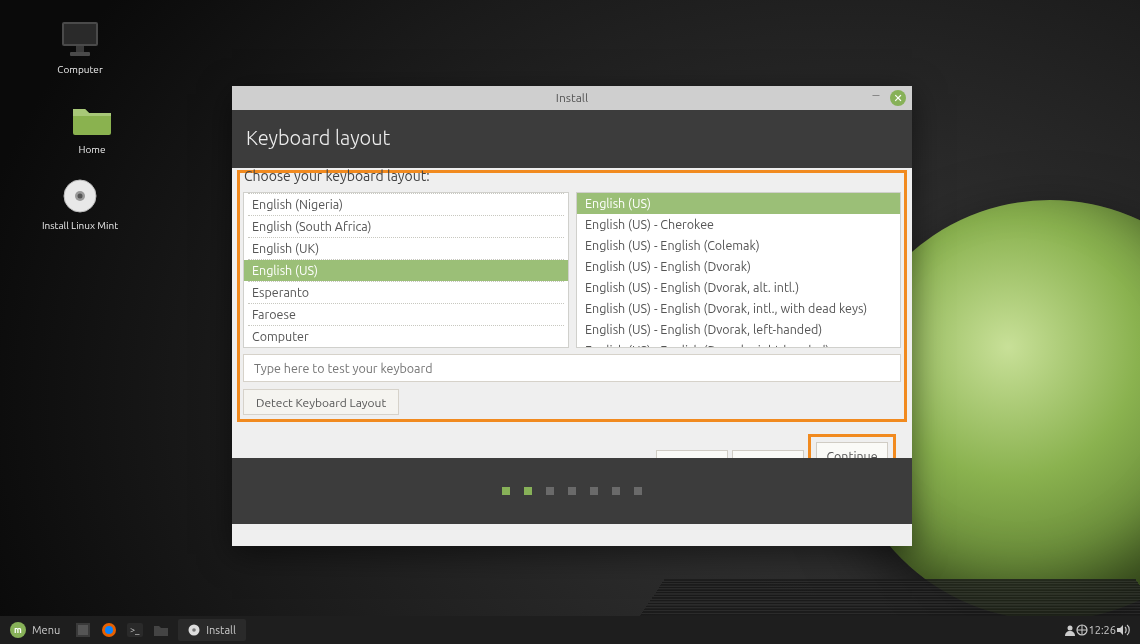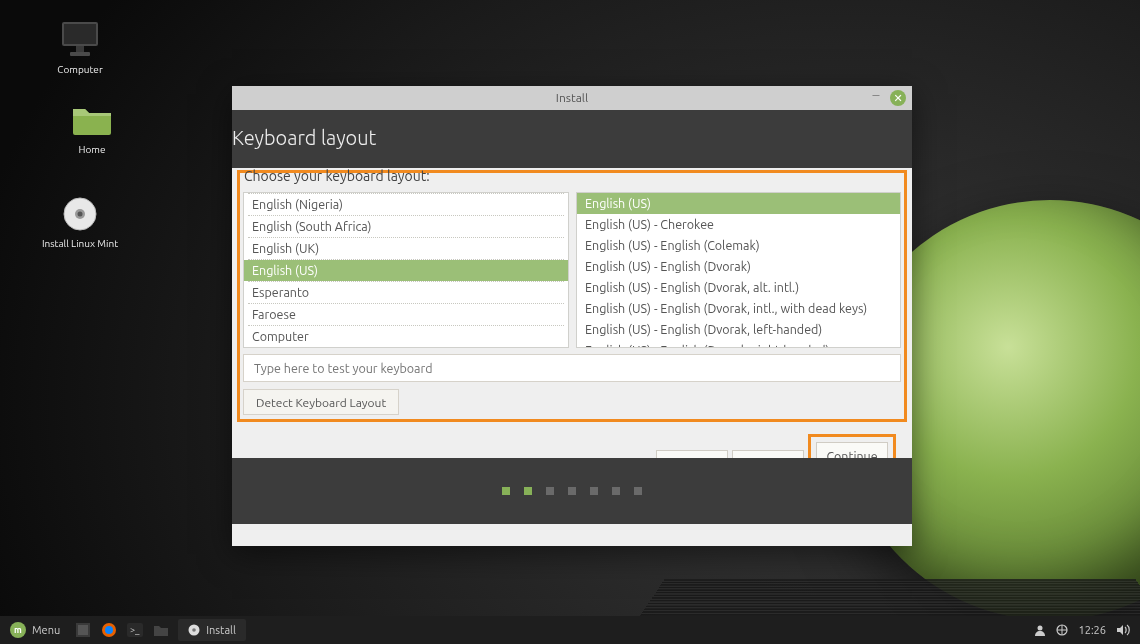--- a/index.html
+++ b/index.html
@@ -18,37 +18,37 @@
   content: ""; position: absolute; right: -40px; bottom: -30px; width: 560px; height: 140px;
   background: repeating-linear-gradient(0deg, #2a2a2a 0 3px, #151515 3px 6px);
   transform: perspective(600px) rotateX(55deg); transform-origin: bottom;
   opacity: .8;
 }
 
 .desktop-icon { position: absolute; width: 80px; text-align: center; color: #eee; font-size: 10px; }
 .desktop-icon .ico { width: 48px; height: 40px; margin: 0 auto 4px; display: flex; align-items: center; justify-content: center; }
 .di-computer { left: 40px; top: 20px; }
 .di-home { left: 52px; top: 100px; }
-.di-install { left: 28px; top: 194px; width: 104px; }
+.di-install { left: 28px; top: 176px; width: 104px; }
 
 .monitor-svg { width: 44px; height: 40px; }
 .folder-svg { width: 42px; height: 34px; }
 .disc-svg { width: 36px; height: 36px; }
 
 .installer {
   position: absolute; left: 232px; top: 86px; width: 680px; height: 460px;
   background: #efefef; box-shadow: 0 8px 30px rgba(0,0,0,.5); z-index: 10;
 }
 .titlebar { height: 24px; background: #cfcfcf; position: relative; text-align: center;
   font-size: 12px; line-height: 24px; color: #555; }
 .titlebar .btn { position: absolute; top: 4px; width: 16px; height: 16px; border-radius: 50%; }
 .titlebar .min { right: 28px; background: transparent; color: #888; font-size: 14px; line-height: 10px; }
 .titlebar .close { right: 6px; background: #87b158; color: #fff; font-size: 11px; line-height: 16px; text-align: center; }
 
-.header { height: 58px; background: #3c3c3c; color: #eee; padding: 16px 0; font-size: 20px; font-weight: 300; }
+.header { height: 58px; background: #3c3c3c; color: #eee; padding: 16px 14px; font-size: 20px; font-weight: 300; }
 
 .content { position: relative; height: 300px; }
 .highlight-box { position: absolute; left: 5px; top: 2px; right: 5px; height: 252px; border: 3px solid #f18a1f; }
 .prompt { position: absolute; left: 12px; top: 0; font-size: 14px; color: #444; }
 
 .listbox { position: absolute; top: 24px; height: 156px; background: #fff; border: 1px solid #d0d0cc;
   overflow: hidden; font-size: 12.5px; color: #555; }
 .listbox.left { left: 11px; width: 326px; }
 .listbox.right { left: 344px; width: 325px; }
 .listbox .inner { padding-top: 0; }
@@ -72,21 +72,21 @@
 .dot { width: 8px; height: 8px; background: #6a6a6a; }
 .dot.on { background: #87b158; }
 
 
 .taskbar { position: absolute; left: 0; bottom: 0; width: 1140px; height: 28px; background: #1e1e1e;
   display: flex; align-items: center; color: #ccc; font-size: 11px; }
 .menu-btn { display: flex; align-items: center; gap: 6px; padding: 0 10px; height: 100%; cursor: pointer; }
 .mint-logo { width: 16px; height: 16px; border-radius: 50%; background: #87b158; display: inline-flex; align-items: center; justify-content: center; color: #fff; font-size: 9px; font-weight: bold; }
 .task-icon { width: 22px; height: 20px; margin: 0 2px; display: flex; align-items: center; justify-content: center; cursor: pointer; }
 .task-item { display: flex; align-items: center; gap: 6px; background: #2a2a2a; height: 22px; padding: 0 10px; margin-left: 4px; border-radius: 2px; cursor: pointer; }
-.tray { margin-left: auto; display: flex; align-items: flex-end; gap: 10px; padding-right: 10px; }
+.tray { margin-left: auto; display: flex; align-items: flex-end; padding-right: 10px; }
 .tray svg, .tray span { color: #ccc; }
 </style>
 </head>
 <body>
 
 <div class="desktop">
 
   <div class="desktop-icon di-computer">
     <div class="ico">
       <svg class="monitor-svg" viewBox="0 0 44 40">

